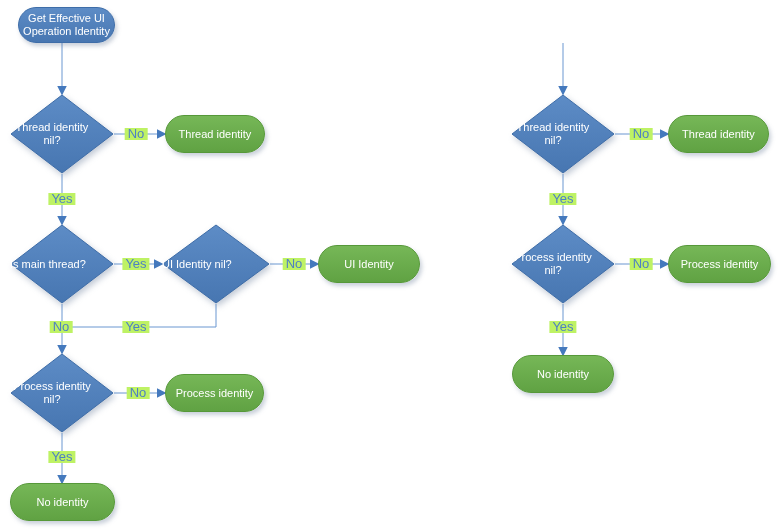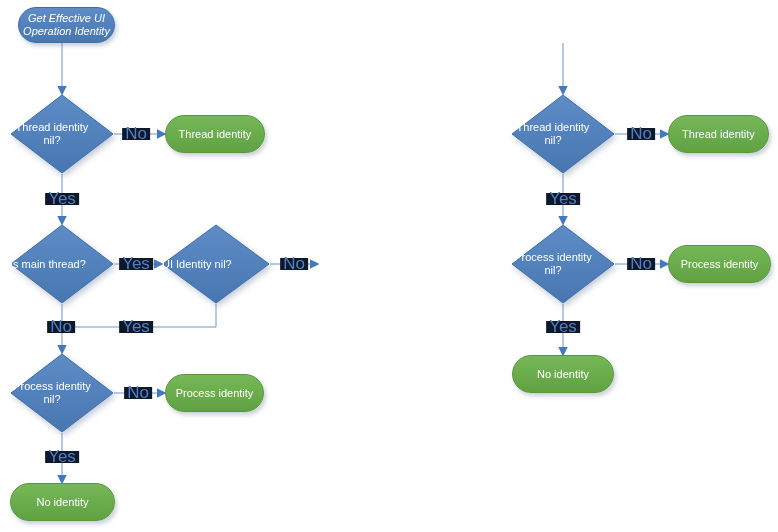--- a/index.html
+++ b/index.html
@@ -8,43 +8,43 @@
     font-family:"Liberation Sans",sans-serif;overflow:hidden;
   }
   .edges-svg{position:absolute;left:0;top:0;}
   .flow-group{position:absolute;left:0;top:0;width:100%;height:100%;pointer-events:none;}
   .terminal{
     position:absolute;display:flex;align-items:center;justify-content:center;
     text-align:center;color:var(--node-text,#fff);font-size:11px;line-height:13px;
     border-radius:18px;border:1px solid var(--blue-border,#3e6da8);
     background:linear-gradient(180deg,var(--blue-fill-top,#5d8cc6),var(--blue-fill-bottom,#4776b1));
     box-shadow:2px 3px 4px rgba(100,120,150,.35);
-    padding:0 4px;box-sizing:border-box;font-style:italic;
+    padding:0 4px;box-sizing:border-box;
   }
   .result{
     position:absolute;display:flex;align-items:center;justify-content:center;
     text-align:right;color:var(--node-text,#fff);font-size:11px;line-height:13px;
     border-radius:19px;border:1px solid var(--green-border,#569839);
     background:linear-gradient(180deg,var(--green-fill-top,#76b757),var(--green-fill-bottom,#60a243));
     box-shadow:2px 3px 4px rgba(100,120,150,.35);
     padding:0 4px;box-sizing:border-box;
   }
   .diamond{position:absolute;}
   .diamond svg{display:block;filter:drop-shadow(2px 3px 3px rgba(100,120,150,.4));}
   .dpoly{fill:url(#gradBlue);stroke:var(--blue-border,#3e6da8);stroke-width:1;}
   .dlabel{
     position:absolute;left:0;top:0;right:0;bottom:0;display:flex;
     align-items:center;justify-content:flex-start;text-align:center;
     color:var(--node-text,#fff);font-size:11px;line-height:13px;
   }
   .dlabel span{display:block;max-width:84px;}
   .edge-label{
     position:absolute;transform:translate(-50%,-50%);
-    color:var(--edge-label-text,#4f81c2);font-size:17px;line-height:12px;
-    background:#0f172a;padding:0 3px;white-space:nowrap;
+    color:var(--edge-label-text,#4f81c2);font-size:13px;line-height:12px;
+    background:#bef264;padding:0 3px;white-space:nowrap;
   }
   .epath{stroke:var(--connector-line,#6b97d1);stroke-width:1;fill:none;}
 </style>
 </head>
 <body>
 
 <div class="canvas">
 
   <svg class="edges-svg" width="778" height="532">
     <defs>
@@ -100,20 +100,21 @@
 
     <div class="diamond" style="left:10px;top:224px;width:104px;height:80px">
       <svg width="104" height="80">
         <polygon class="dpoly" points="52,1 103,40 52,79 1,40"></polygon>
         </svg>
       <div class="dlabel">
           <span>Is main thread?</span>
         </div>
     </div>
 
+    <div class="result" style="left:318px;top:245px;width:102px;height:38px">UI Identity</div>
 
     <div class="diamond" style="left:10px;top:353px;width:104px;height:80px">
       <svg width="104" height="80">
         <polygon class="dpoly" points="52,1 103,40 52,79 1,40"></polygon>
         </svg>
       <div class="dlabel">
           <span>Process identity nil?</span>
         </div>
     </div>
 

